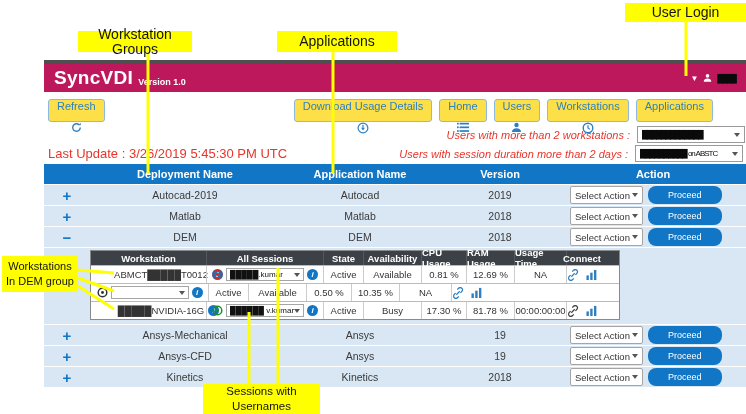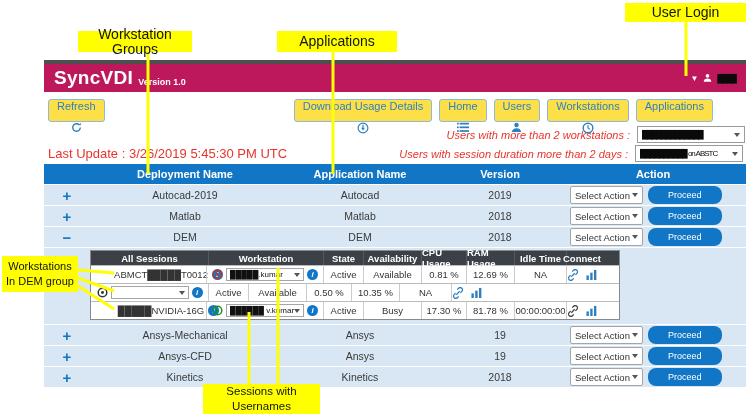--- a/index.html
+++ b/index.html
@@ -228,27 +228,27 @@
             <span>Select Action</span>
             <span class="caret"></span>
           </div>
         <button class="proceed">Proceed</button>
       </div>
     </div>
 
     <div class="inner-wrap">
       <div class="itable">
         <div class="ithead">
+          <div class="icell i-ws">Workstation</div>
           <div class="icell i-sess">All Sessions</div>
-          <div class="icell i-ws">Workstation</div>
           <div class="icell i-state">State</div>
           <div class="icell i-avail">Availability</div>
           <div class="icell i-cpu">CPU Usage</div>
           <div class="icell i-ram">RAM Usage</div>
-          <div class="icell i-idle">Idle Time</div>
+          <div class="icell i-idle">Usage Time</div>
           <div class="icell i-conn">Connect</div>
         </div>
 
         <div class="irow">
           <div class="icell i-ws">
             <span class="ws-name">ABMCT█████T0012</span>
             <span class="info-icon"></span>
           </div>
           <div class="icell i-sess">
             <span class="power-icon" style="color:#d42a1e">

